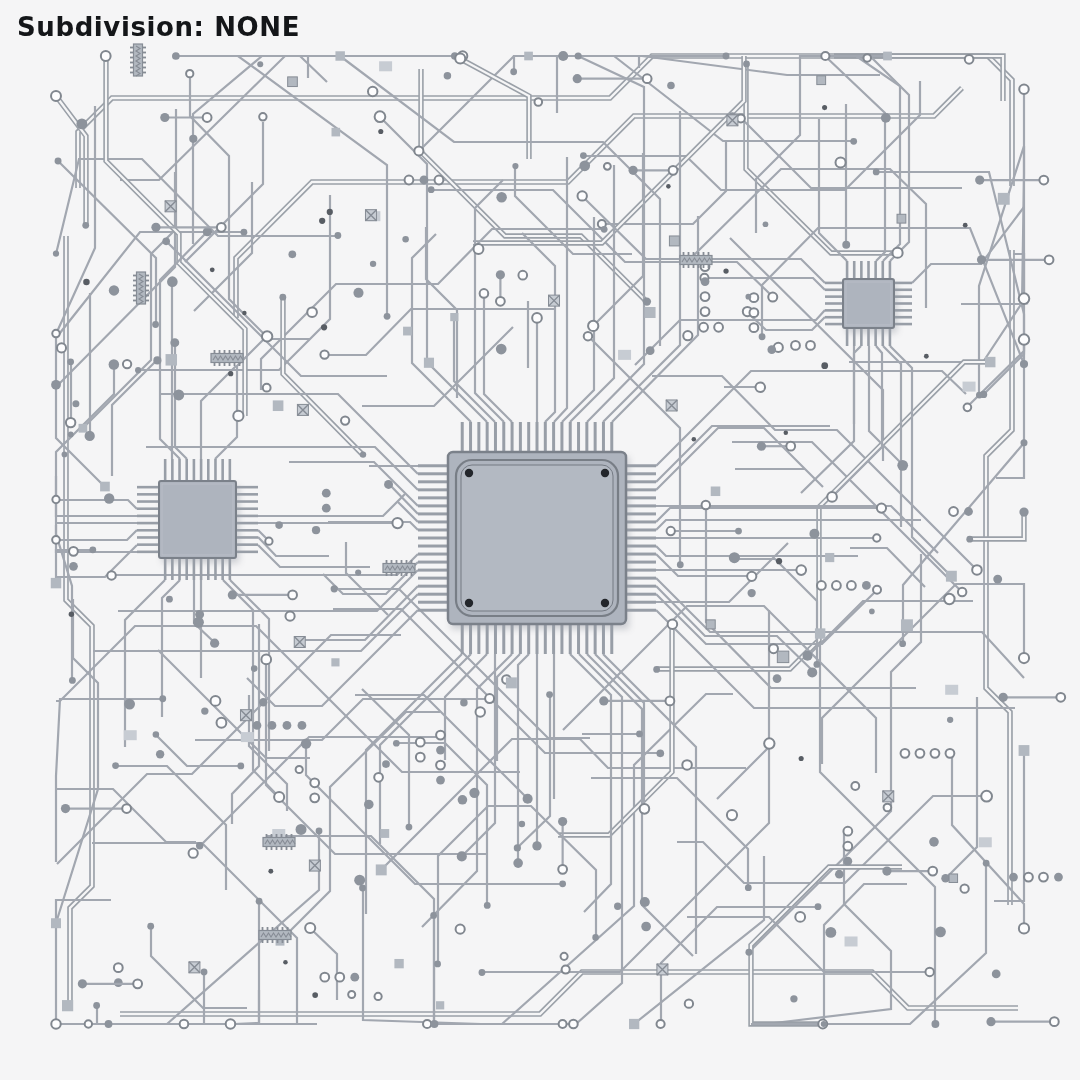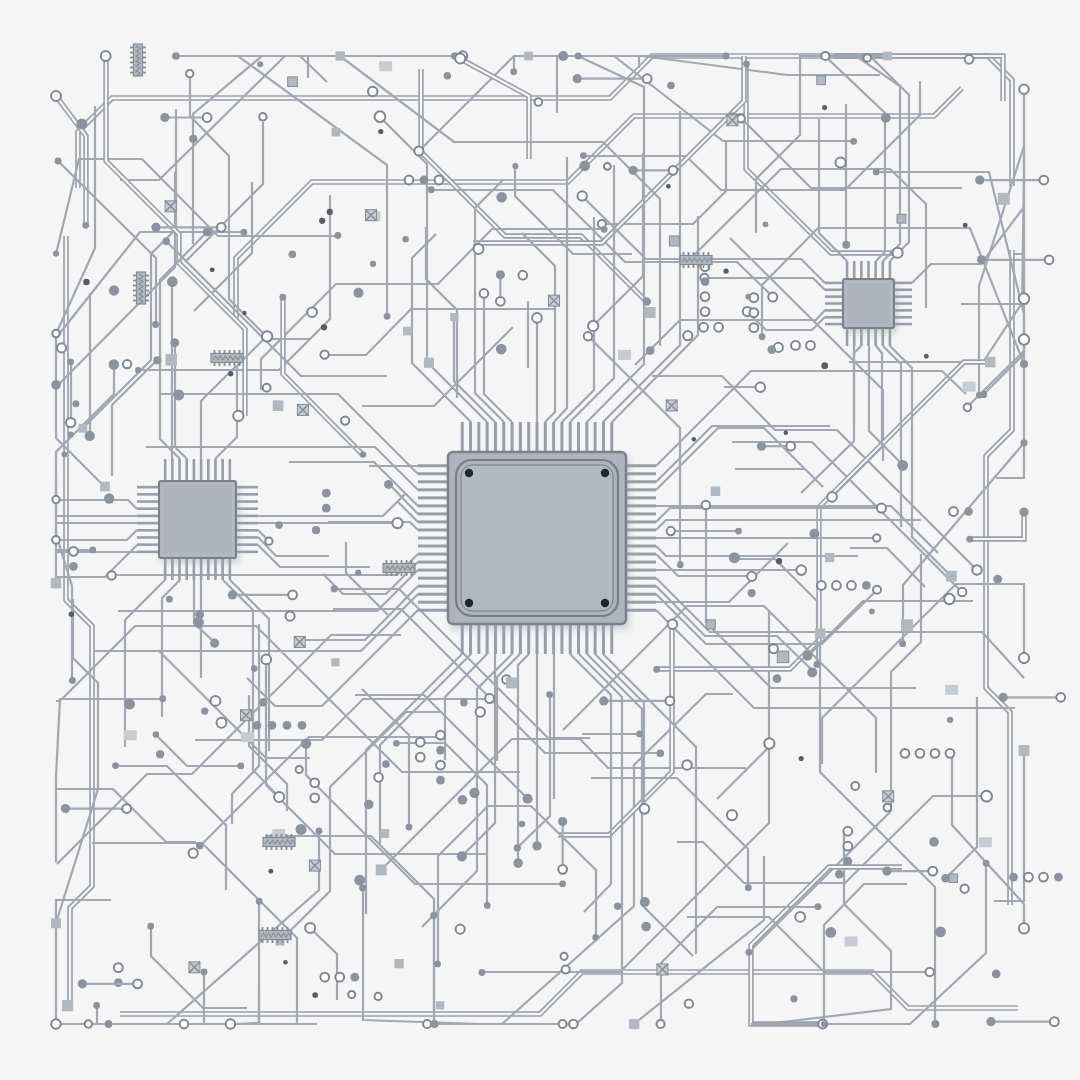--- a/index.html
+++ b/index.html
@@ -995,13 +995,14 @@
           <line x1="843" y1="296.64" x2="825" y2="296.64" stroke="#989ea7" stroke-width="2.6"></line>
           <line x1="843" y1="303.5" x2="825" y2="303.5" stroke="#989ea7" stroke-width="2.6"></line>
           <line x1="843" y1="310.36" x2="825" y2="310.36" stroke="#989ea7" stroke-width="2.6"></line>
           <line x1="843" y1="317.22" x2="825" y2="317.22" stroke="#989ea7" stroke-width="2.6"></line>
           <line x1="843" y1="324.08" x2="825" y2="324.08" stroke="#989ea7" stroke-width="2.6"></line>
           <rect x="843" y="279" width="51" height="49" rx="2" fill="#aeb4be" stroke="#7b818a" stroke-width="2"></rect>
           <rect x="846" y="282" width="45" height="43" fill="none" stroke="#c2c7cf" stroke-width="1" opacity="0.6"></rect>
         </g>
       </g>
   </svg>
+  <div class="label">Subdivision: NONE</div>
 </div>
 
 </body></html>

